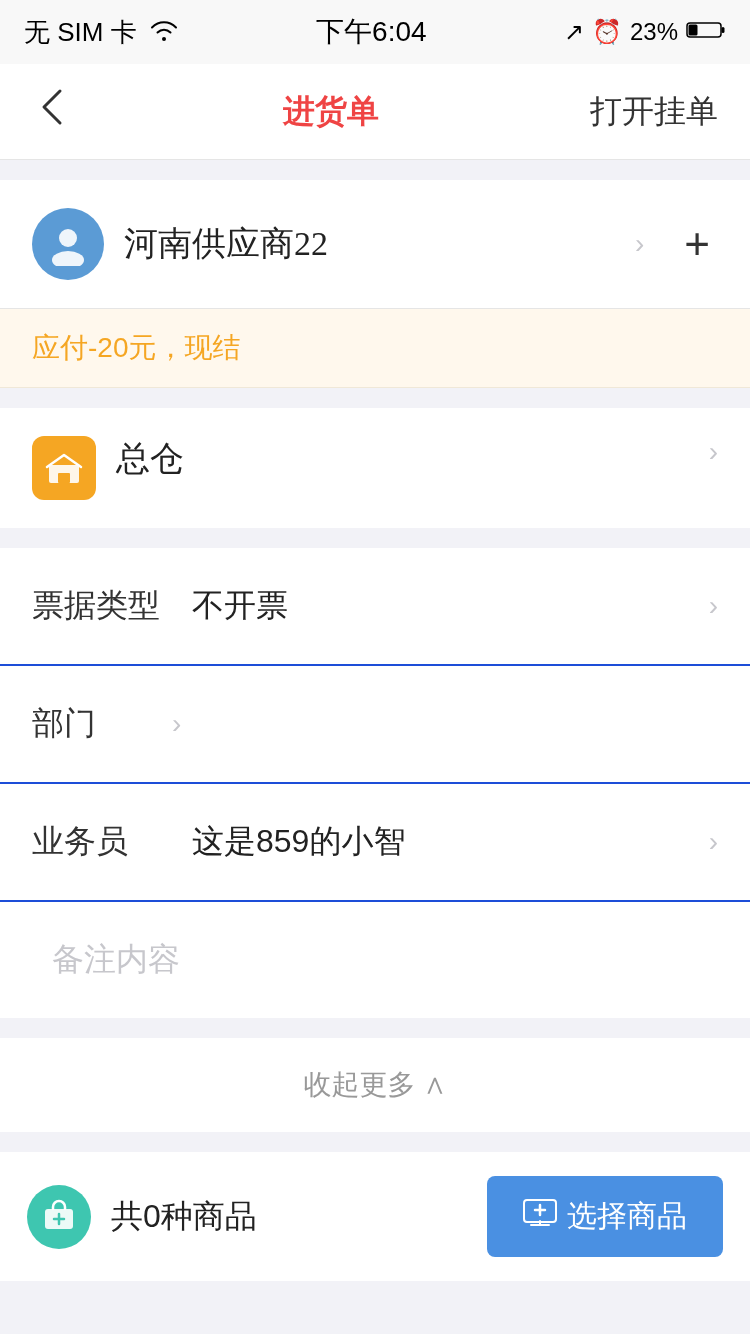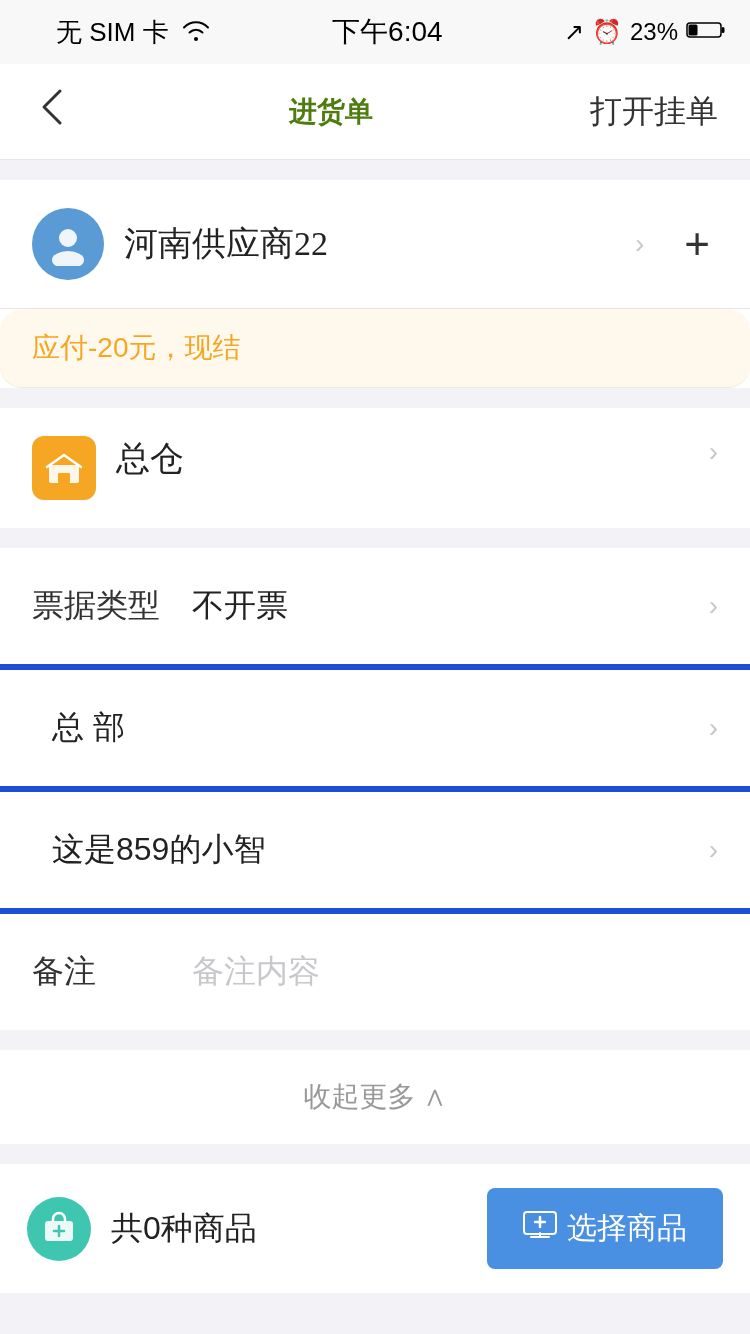--- a/index.html
+++ b/index.html
@@ -17,21 +17,21 @@
       width: 750px;
       height: 64px;
       background: #f8f8f8;
       display: flex;
       align-items: center;
       justify-content: space-between;
       padding: 0 24px;
       font-size: 26px;
       color: #000;
     }
-    .status-left { display: flex; align-items: center; gap: 12px; margin-left: 32px; }
+    .status-left { display: flex; align-items: center; gap: 12px; }
     .status-center { font-weight: 500; font-size: 28px; }
     .status-right { display: flex; align-items: center; gap: 8px; font-size: 24px; }
 
     
     .nav-bar {
       width: 750px;
       height: 96px;
       background: #fff;
       display: flex;
       align-items: center;
@@ -39,23 +39,23 @@
       padding: 0 32px;
       border-bottom: 1px solid #e5e5e5;
     }
     .nav-back {
       font-size: 36px;
       color: #333;
       cursor: pointer;
       padding: 8px;
     }
     .nav-title {
-      font-size: 28px;
+      font-size: 32px;
       font-weight: 600;
-      color: #4d7c0f;
+      color: #ef4444;
     }
     .nav-action {
       font-size: 32px;
       color: #333;
       cursor: pointer;
     }
 
     
     .supplier-section {
       background: #fff;
@@ -94,21 +94,20 @@
       padding: 0 8px;
     }
 
     
     .notice-bar {
       background: #fff8ed;
       padding: 20px 32px;
       font-size: 28px;
       color: #f5a623;
       border-bottom: 1px solid #f0e8d8;
-      border-radius: 22px;
     }
 
     
     .warehouse-section {
       background: #fff;
       display: flex;
       padding: 28px 32px;
       margin-top: 20px;
     }
     .warehouse-icon {
@@ -135,21 +134,21 @@
 
     
     .form-section {
       background: #fff;
       margin-top: 20px;
     }
     .form-row {
       display: flex;
       align-items: center;
       padding: 36px 32px;
-      border-bottom: 6px solid #1d4ed8;
+      border-bottom: 2px solid #1d4ed8;
       min-height: 100px;
     }
     .form-row:last-child {
       border-bottom: none;
     }
     .form-label {
       font-size: 32px;
       color: #333;
       width: 140px;
       flex-shrink: 0;
@@ -293,29 +292,29 @@
   <span class="chevron-right-dark">›</span>
 </div>
 
 <div class="form-section">
   <div class="form-row">
     <span class="form-label">票据类型</span>
     <span class="form-value">不开票</span>
     <span class="chevron-right-dark">›</span>
   </div>
   <div class="form-row">
-    <span class="form-value">总 部</span>
+    <span class="form-label">部门</span>
     <span class="chevron-right-dark">›</span>
   </div>
   <div class="form-row">
+    <span class="form-label">业务员</span>
     <span class="form-value">这是859的小智</span>
     <span class="chevron-right-dark">›</span>
   </div>
   <div class="form-row">
-    <span class="form-label">备注</span>
     <span class="form-value-placeholder">备注内容</span>
   </div>
 </div>
 
 <div class="collapse-bar">
   <span>收起更多 ∧</span>
 </div>
 
 <div class="product-bar">
   <div class="product-icon">

